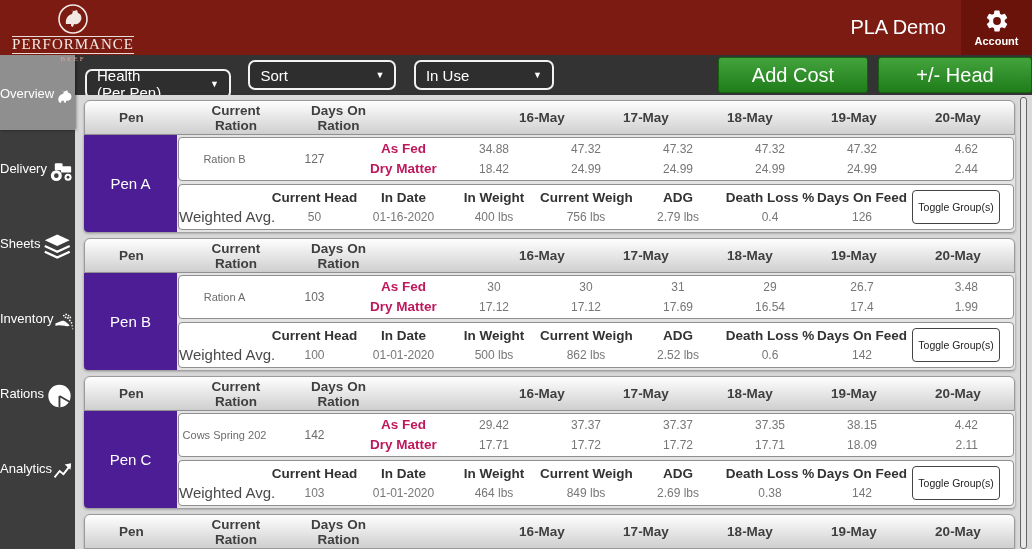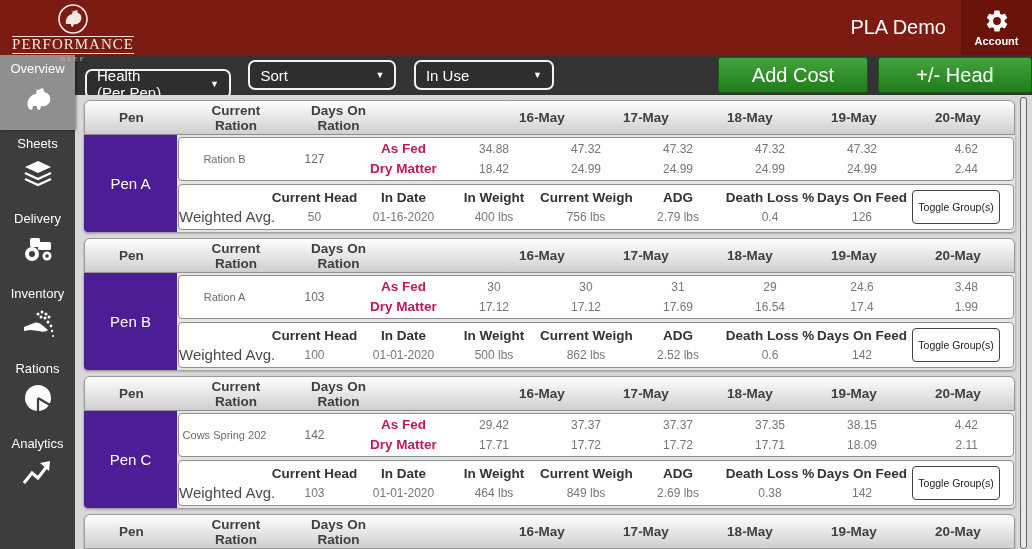--- a/index.html
+++ b/index.html
@@ -17,21 +17,21 @@
   .logo .brand-sub { font-family:"Liberation Serif", serif; font-size:7px; letter-spacing:2px;
                      color:#d9a79b; border-top:1px solid #e9dcd6; margin-top:1px; padding-top:1px; }
   .app-title { position:absolute; right:86px; top:16px; color:#fff; font-size:20px; }
   .account-box { position:absolute; right:0; top:0; width:71px; height:55px; background:#69130a;
                  display:flex; flex-direction:column; align-items:center; justify-content:center; cursor:pointer; }
   .account-box svg { width:26px; height:26px; }
   .account-label { color:#fff; font-size:11px; margin-top:1px;font-weight:bold; }
 
   
   .sidebar { position:absolute; left:0; top:55px; width:75px; height:494px; background:#3d3d3d; z-index:4; }
-  .side-item { height:75px; display:flex; flex-direction:column; align-items:center;
+  .side-item { height:75px; display:flex; flex-direction:row; align-items:center;
                padding-top:6px; cursor:pointer; color:#fff; }
   .side-item.selected { background:#8f8f8f; box-shadow:1px 0 3px rgba(0,0,0,.5); }
   .side-item .lbl { font-size:13px; margin-bottom:4px; }
   .side-item svg { width:36px; height:36px; }
 
   
   .toolbar { position:absolute; left:75px; top:55px; width:957px; height:40px; background:#333; }
   .dropdown { display:inline-flex; align-items:center; justify-content:space-between;
               background:#2e2e2e; border:2px solid #f2f2f2; border-radius:7px; color:#fff;
               font-size:15px; height:30px; padding:0 10px; margin-top:5px; cursor:pointer; }
@@ -115,36 +115,36 @@
 </div>
 
 <div class="sidebar">
   <div class="side-item selected">
     <div class="lbl">Overview</div>
     <svg viewBox="0 0 36 36">
         <path fill="#fff" d="M8 27 C6 21 10 15 16 14 L17 10 L13 8 L18 10 L23 8 L24 12 C29 13 31 17 30 21 C29 25 25 27 21 26 L20 30 L17 29 L17 26 L13 26 L12 30 L9 29 Z"></path>
       </svg>
   </div>
   <div class="side-item">
-    <div class="lbl">Sheets</div>
-    <svg viewBox="0 0 36 36">
-      <path fill="#fff" d="M18 6 L31 12 18 18 5 12 Z"></path>
-      <path fill="none" stroke="#fff" stroke-width="2.4" d="M5 18 L18 24 31 18"></path>
-      <path fill="none" stroke="#fff" stroke-width="2.4" d="M5 24 L18 30 31 24"></path>
-      </svg>
-  </div>
-  <div class="side-item">
     <div class="lbl">Delivery</div>
     <svg viewBox="0 0 36 36">
       <rect x="10" y="8" width="10" height="9" rx="1.5" fill="#fff"></rect>
       <rect x="18" y="12" width="13" height="8" rx="1.5" fill="#fff"></rect>
       <circle cx="12" cy="24" r="7" fill="#fff"></circle>
         <circle cx="12" cy="24" r="3" fill="#3d3d3d"></circle>
       <circle cx="27" cy="26" r="4.5" fill="#fff"></circle>
         <circle cx="27" cy="26" r="1.8" fill="#3d3d3d"></circle>
+      </svg>
+  </div>
+  <div class="side-item">
+    <div class="lbl">Sheets</div>
+    <svg viewBox="0 0 36 36">
+      <path fill="#fff" d="M18 6 L31 12 18 18 5 12 Z"></path>
+      <path fill="none" stroke="#fff" stroke-width="2.4" d="M5 18 L18 24 31 18"></path>
+      <path fill="none" stroke="#fff" stroke-width="2.4" d="M5 24 L18 30 31 24"></path>
       </svg>
   </div>
   <div class="side-item">
     <div class="lbl">Inventory</div>
     <svg viewBox="0 0 36 36">
       <path fill="#fff" d="M4 22 L14 18 C17 17 20 18 22 20 L28 25 C26 27 22 27 19 26 L10 25 L4 26 Z"></path>
       <g fill="#fff">
           <circle cx="18" cy="9" r="1.5"></circle>
           <circle cx="22" cy="7" r="1.5"></circle>
           <circle cx="26" cy="9" r="1.5"></circle>
@@ -316,21 +316,21 @@
             </div>
             <div class="two-line">
               <div class="dval">31</div>
                 <div class="dval">17.69</div>
             </div>
             <div class="two-line">
               <div class="dval">29</div>
                 <div class="dval">16.54</div>
             </div>
             <div class="two-line">
-              <div class="dval">24.6</div>
+              <div class="dval">26.7</div>
                 <div class="dval">17.4</div>
             </div>
             <div class="two-line bwcol">
               <div class="dval">3.48</div>
                 <div class="dval">1.99</div>
             </div>
           </div>
         </div>
         <div class="card card2">
           <div class="cgrid">

